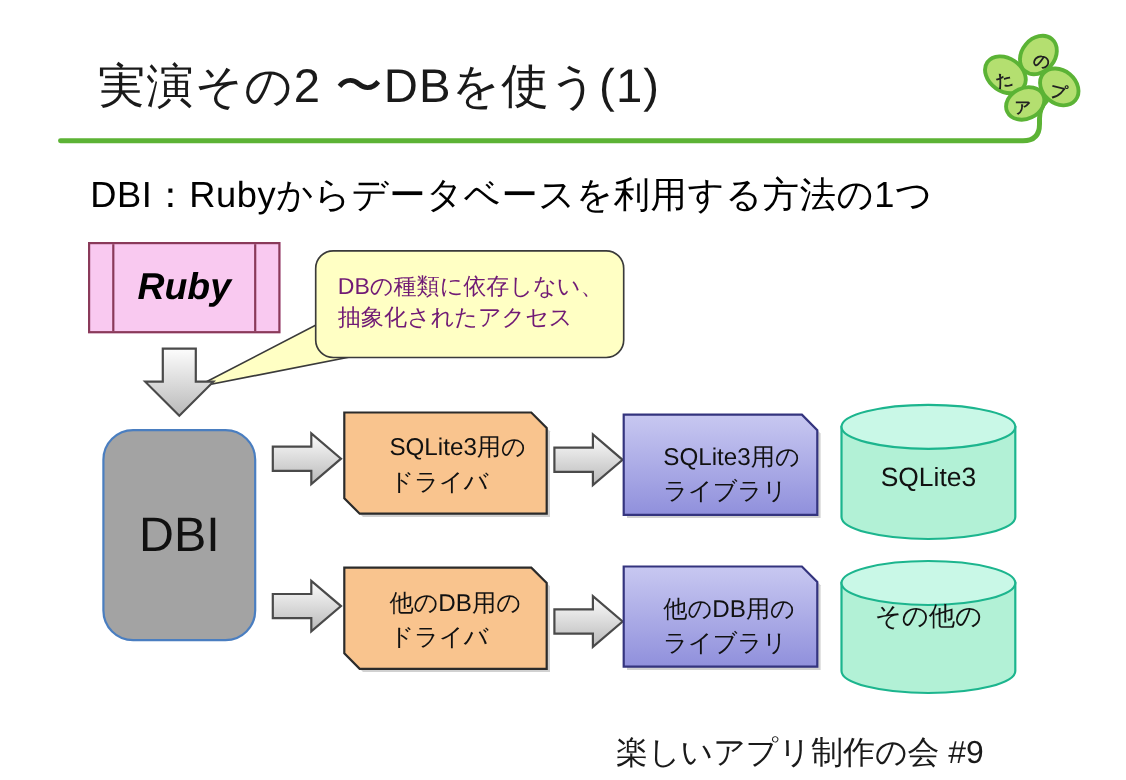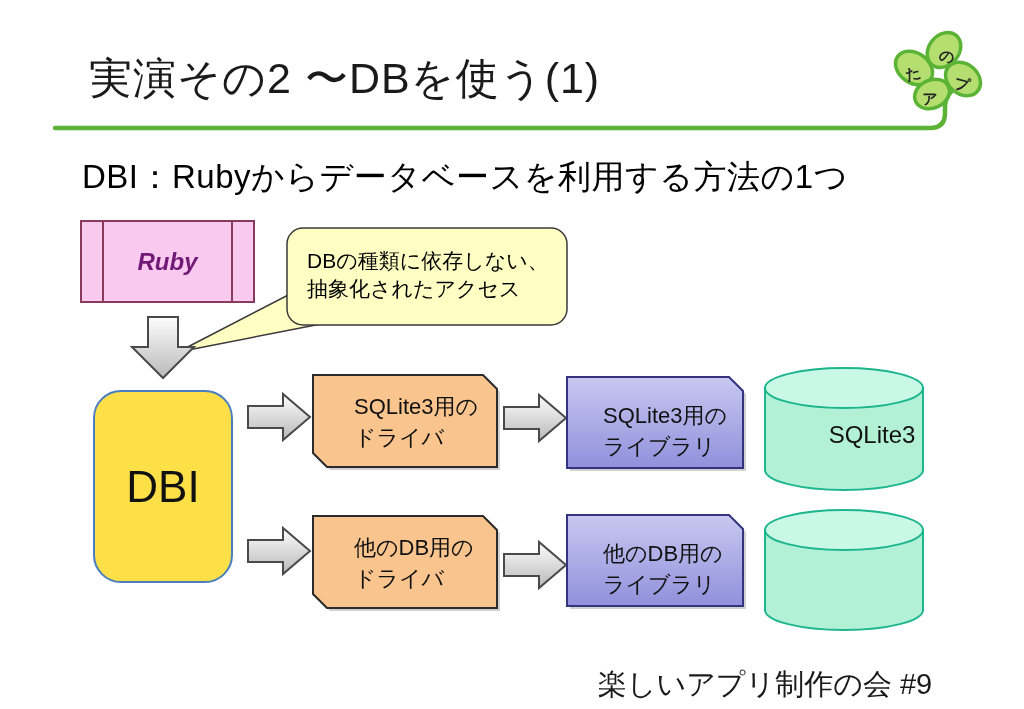--- a/index.html
+++ b/index.html
@@ -13,54 +13,54 @@
 
   .slide-title{
     left:55px;top:50px;font-size:43px;font-weight:500;letter-spacing:1px;
     white-space:nowrap;color:#1a1a1a;margin-left:34px;
   }
   .subtitle{
     left:82px;top:155px;font-size:33px;font-weight:500;letter-spacing:.5px;
     white-space:nowrap;color:#000000;
   }
   .footer{
-    left:560px;top:665px;width:410px;text-align:center;
+    left:560px;top:665px;width:410px;text-align:left;
     font-size:29px;font-weight:500;color:#1a1a1a;white-space:nowrap;
   }
 
   .ruby-box{
     left:80px;top:220px;width:175px;height:83px;box-sizing:border-box;
     background:#f9c9f0;border:2px solid #8a3a5a;
     display:flex;align-items:center;justify-content:center;
   }
   .ruby-box .vline{position:absolute;top:0;bottom:0;width:2px;background:#8a3a5a;}
   .ruby-box .vline.l{left:20px;} .ruby-box .vline.r{right:20px;}
-  .ruby-label{font-size:24px;font-weight:bold;font-style:italic;color:#701a75;}
+  .ruby-label{font-size:34px;font-weight:bold;font-style:italic;color:#000000;}
 
   .dbi-box{
     left:93px;top:390px;width:140px;height:193px;box-sizing:border-box;
-    background:#fde047;border:2px solid #4a7ec0;border-radius:28px;
+    background:#a3a3a3;border:2px solid #4a7ec0;border-radius:28px;
     display:flex;align-items:center;justify-content:center;
   }
   .dbi-label{font-size:44px;color:#111;}
 
   .callout-text{
-    left:307px;top:247px;font-size:21px;line-height:28px;color:#000000;
+    left:307px;top:247px;font-size:21px;line-height:28px;color:#701a75;
     white-space:nowrap;
   }
 
   .shape-label{font-size:22px;line-height:31px;color:#111;white-space:nowrap;margin-left:29px;}
   .shape-label span{display:block;}
   .lbl-driver-sqlite{left:325px;top:391px;}
   .lbl-driver-other {left:325px;top:532px;}
   .lbl-lib-sqlite   {left:574px;top:400px;}
   .lbl-lib-other    {left:574px;top:538px;}
 
   .cyl-label{
-    text-align:center;font-size:24px;line-height:29px;color:#111;white-space:nowrap;padding-left:28px;
+    text-align:center;font-size:24px;line-height:29px;color:#111;white-space:nowrap;
   }
   .lbl-db-sqlite{left:765px;top:420px;width:158px;}
   .lbl-db-other {left:765px;top:546px;width:158px;}
 </style>
 </head>
 <body>
 
 <svg id="decor" class="abs" width="1024" height="709" viewBox="0 0 1024 709">
   <defs>
     <linearGradient id="grayGrad" x1="0" y1="0" x2="0" y2="1">
@@ -156,15 +156,16 @@
   <span>SQLite3用の</span>
   <span>ライブラリ</span>
 </div>
 <div class="abs txt shape-label lbl-lib-other">
   <span>他のDB用の</span>
   <span>ライブラリ</span>
 </div>
 
 <div class="abs txt cyl-label lbl-db-sqlite">SQLite3</div>
 <div class="abs txt cyl-label lbl-db-other">
+  <span style="display:block">その他の</span>
 </div>
 
 <div class="abs txt footer">楽しいアプリ制作の会 #9</div>
 
 </body></html>

